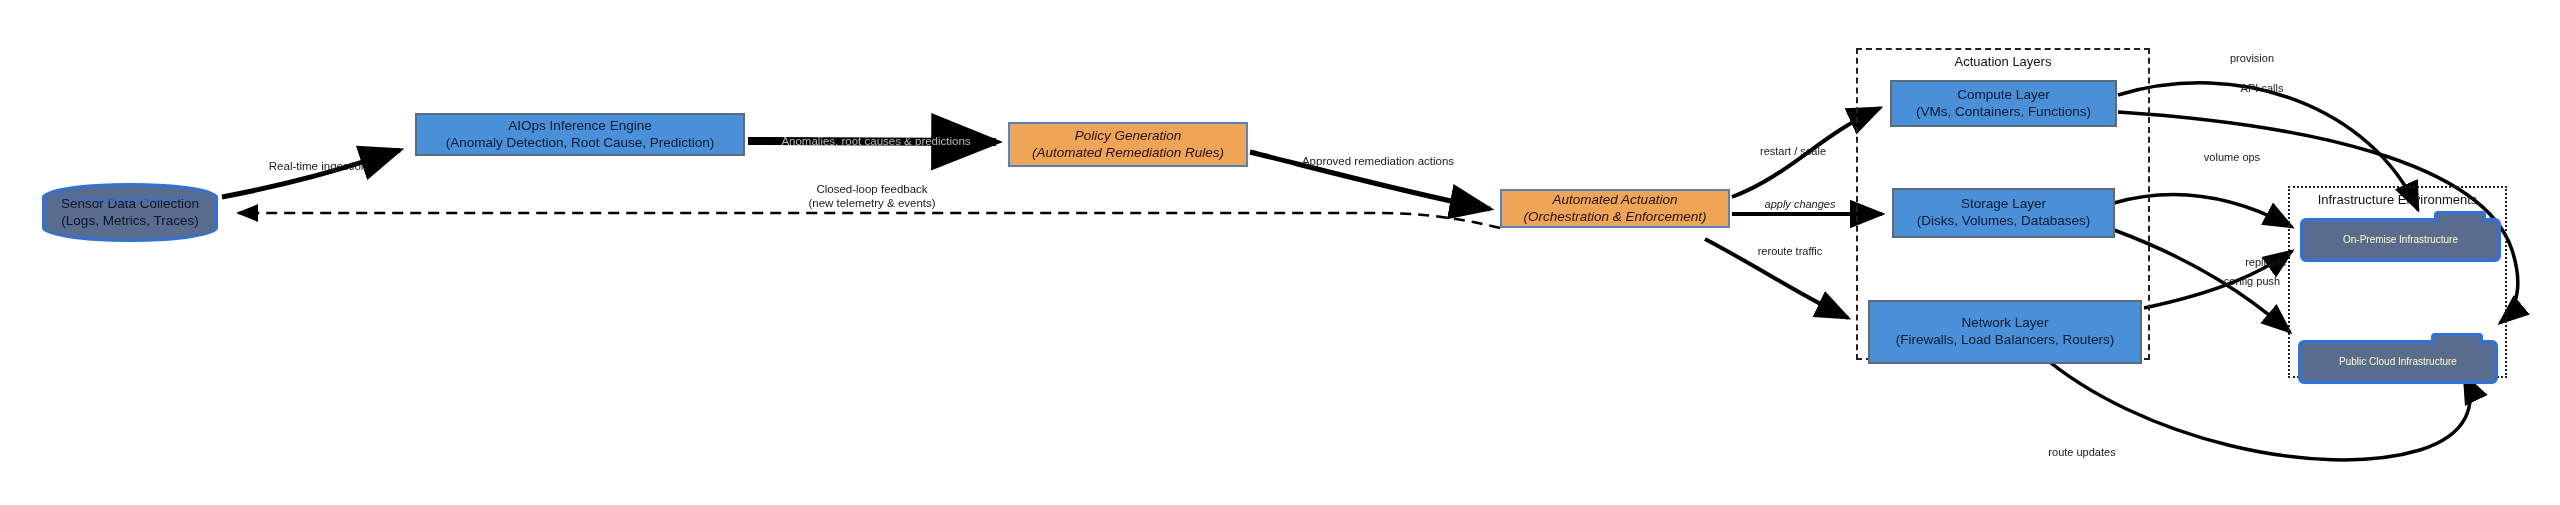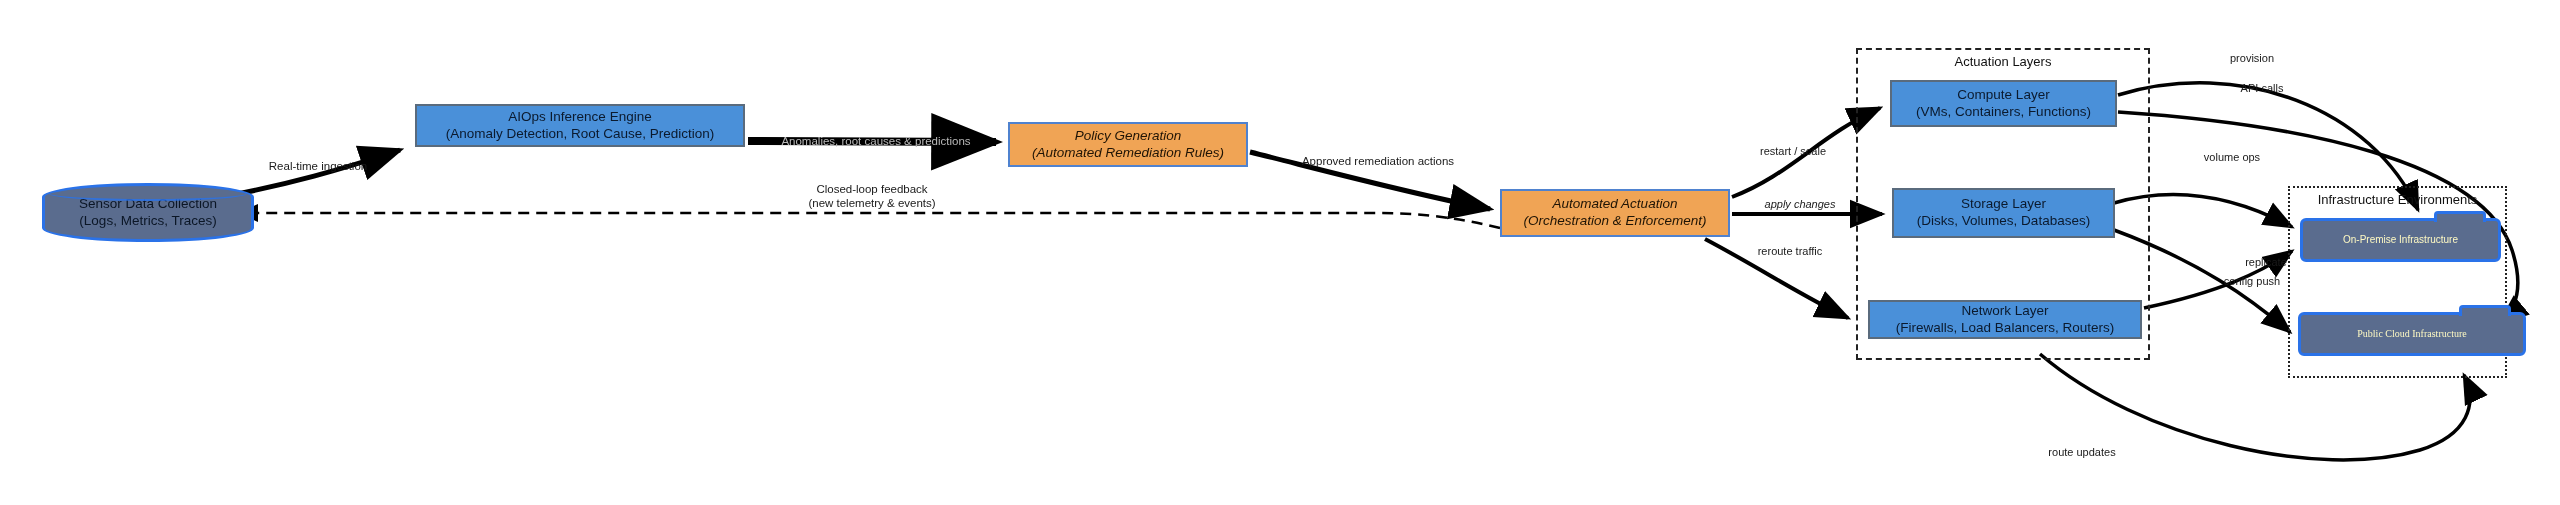--- a/index.html
+++ b/index.html
@@ -62,68 +62,68 @@
     <path d="M 1705,239 C 1760,268 1800,295 1848,318" fill="none" stroke="#000" stroke-width="4" marker-end="url(#arrow)"></path>
     <path d="M 2118,95 C 2240,58 2372,108 2418,210" fill="none" stroke="#000" stroke-width="3.5" marker-end="url(#arrow)"></path>
     <path d="M 2118,112 C 2300,124 2482,160 2512,250 C 2523,284 2518,308 2500,323" fill="none" stroke="#000" stroke-width="3.5" marker-end="url(#arrow)"></path>
     <path d="M 2114,203 C 2180,184 2240,199 2292,227" fill="none" stroke="#000" stroke-width="3.5" marker-end="url(#arrow)"></path>
     <path d="M 2114,230 C 2200,262 2250,298 2290,332" fill="none" stroke="#000" stroke-width="3.5" marker-end="url(#arrow)"></path>
     <path d="M 2144,308 C 2220,292 2262,272 2292,251" fill="none" stroke="#000" stroke-width="3.5" marker-end="url(#arrow)"></path>
     <path d="M 2040,354 C 2140,440 2320,480 2420,450 C 2468,435 2478,404 2464,375" fill="none" stroke="#000" stroke-width="3.5" marker-end="url(#arrow)"></path>
     <path d="M 1500,228 C 1460,218 1420,213 1380,213 L 238,213" fill="none" stroke="#000" stroke-width="2.5" stroke-dasharray="11 7" marker-end="url(#arrow)"></path>
   </svg>
 
-  <div class="node node-cylinder" style="left:42px;top:183px;width:212px;height:59px;">
+  <div class="node node-cylinder" style="left:42px;top:183px;width:176px;height:59px;">
     <span class="l1">Sensor Data Collection</span>
     <span class="l2">(Logs, Metrics, Traces)</span>
   </div>
 
-  <div class="node node-blue" style="left:415px;top:104px;width:330px;height:43px;">
+  <div class="node node-blue" style="left:415px;top:113px;width:330px;height:43px;">
     <span class="l1">AIOps Inference Engine</span>
     <span class="l2">(Anomaly Detection, Root Cause, Prediction)</span>
   </div>
 
   <div class="node node-orange" style="left:1008px;top:122px;width:240px;height:45px;">
     <span class="l1">Policy Generation</span>
     <span class="l2">(Automated Remediation Rules)</span>
   </div>
 
-  <div class="node node-orange" style="left:1500px;top:189px;width:230px;height:48px;text-align:center;">
+  <div class="node node-orange" style="left:1500px;top:189px;width:230px;height:39px;text-align:center;">
     <span class="l1">Automated Actuation</span>
     <span class="l2">(Orchestration &amp; Enforcement)</span>
   </div>
 
   <div class="cluster cluster-dashed" style="left:1856px;top:48px;width:294px;height:312px;">
     <div class="cluster-label">Actuation Layers</div>
   </div>
 
   <div class="node node-blue" style="left:1890px;top:80px;width:227px;height:47px;">
     <span class="l1">Compute Layer</span>
     <span class="l2">(VMs, Containers, Functions)</span>
   </div>
 
   <div class="node node-blue" style="left:1892px;top:188px;width:223px;height:50px;">
     <span class="l1">Storage Layer</span>
     <span class="l2">(Disks, Volumes, Databases)</span>
   </div>
 
-  <div class="node node-blue" style="left:1868px;top:300px;width:274px;height:39px;">
+  <div class="node node-blue" style="left:1868px;top:300px;width:274px;height:64px;">
     <span class="l1">Network Layer</span>
     <span class="l2">(Firewalls, Load Balancers, Routers)</span>
   </div>
 
   <div class="cluster cluster-dotted" style="left:2288px;top:186px;width:219px;height:192px;">
     <div class="cluster-label">Infrastructure Environments</div>
   </div>
 
   <div class="node node-folder" style="left:2300px;top:218px;width:201px;height:44px;">
     <span class="l1">On-Premise Infrastructure</span>
   </div>
 
-  <div class="node node-folder" style="left:2298px;top:312px;width:228px;height:44px;font-family:Liberation Serif, serif;">
+  <div class="node node-folder" style="left:2298px;top:340px;width:200px;height:44px;">
     <span class="l1">Public Cloud Infrastructure</span>
   </div>
 
   <div class="edge-label" style="left:318px;top:166px;">Real-time ingestion</div>
   <div class="edge-label on-line" style="left:876px;top:141px;">Anomalies, root causes &amp; predictions</div>
   <div class="edge-label" style="left:1378px;top:161px;">Approved remediation actions</div>
   <div class="edge-label small" style="left:1793px;top:151px;">restart / scale</div>
   <div class="edge-label small" style="left:1800px;top:204px;font-style:italic;">apply changes</div>
   <div class="edge-label small" style="left:1790px;top:251px;">reroute traffic</div>
   <div class="edge-label small" style="left:2252px;top:58px;">provision</div>

